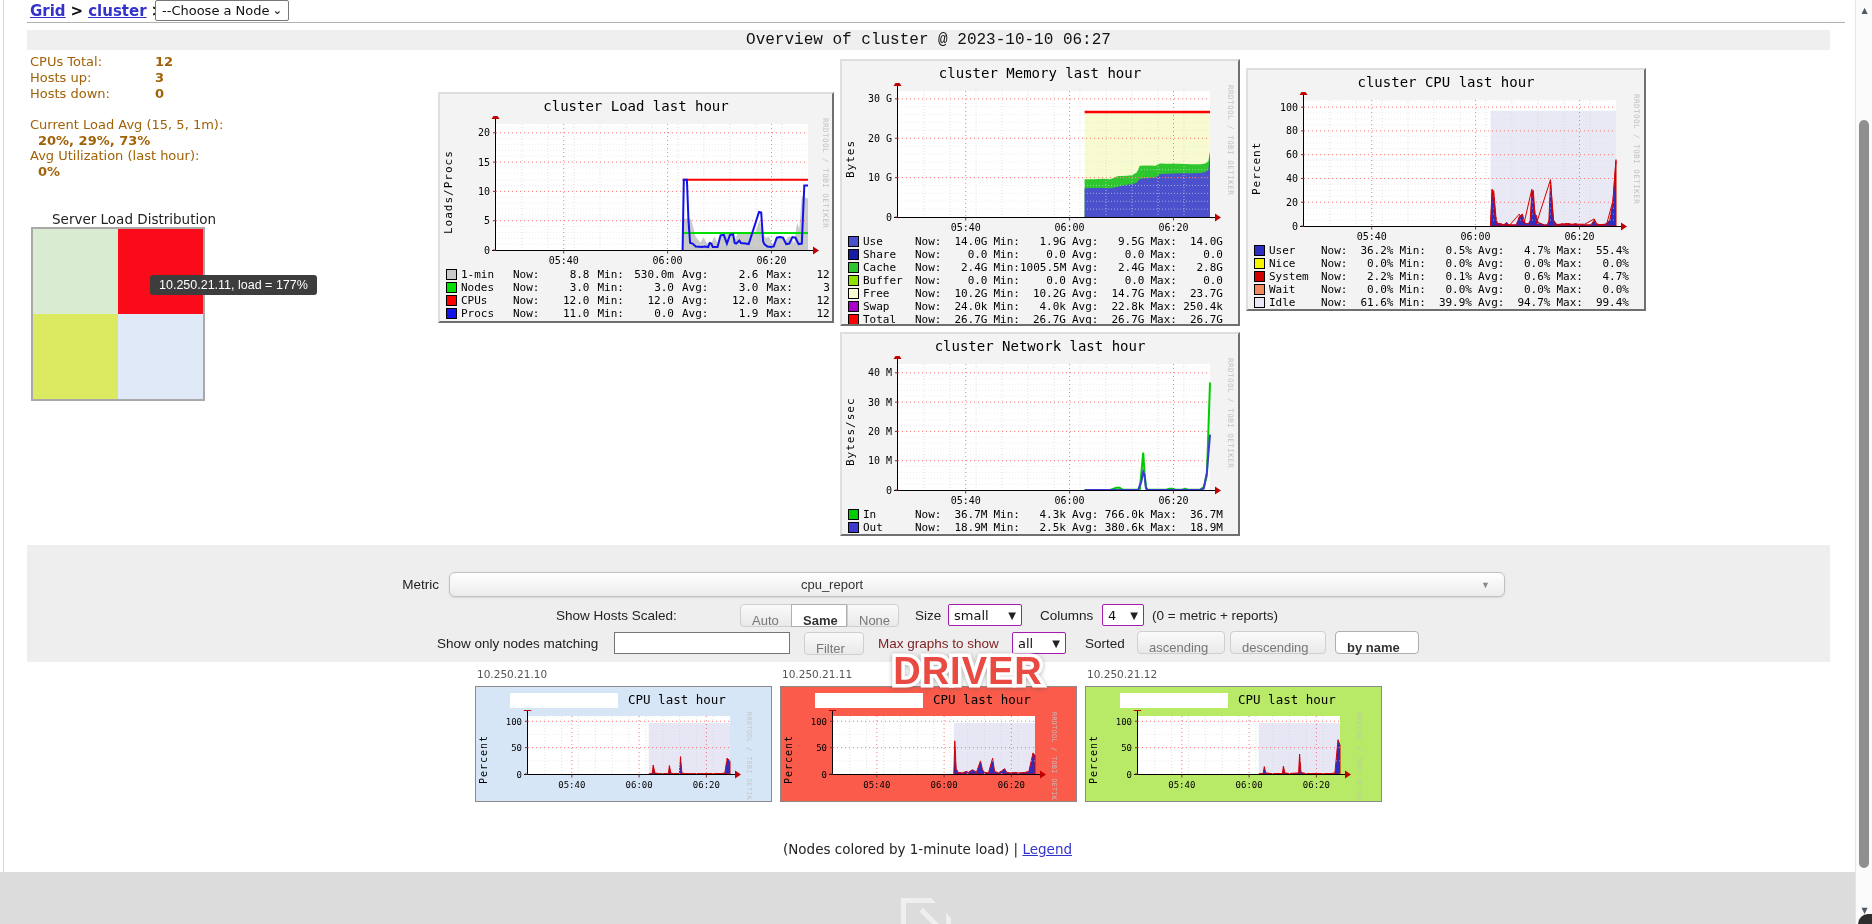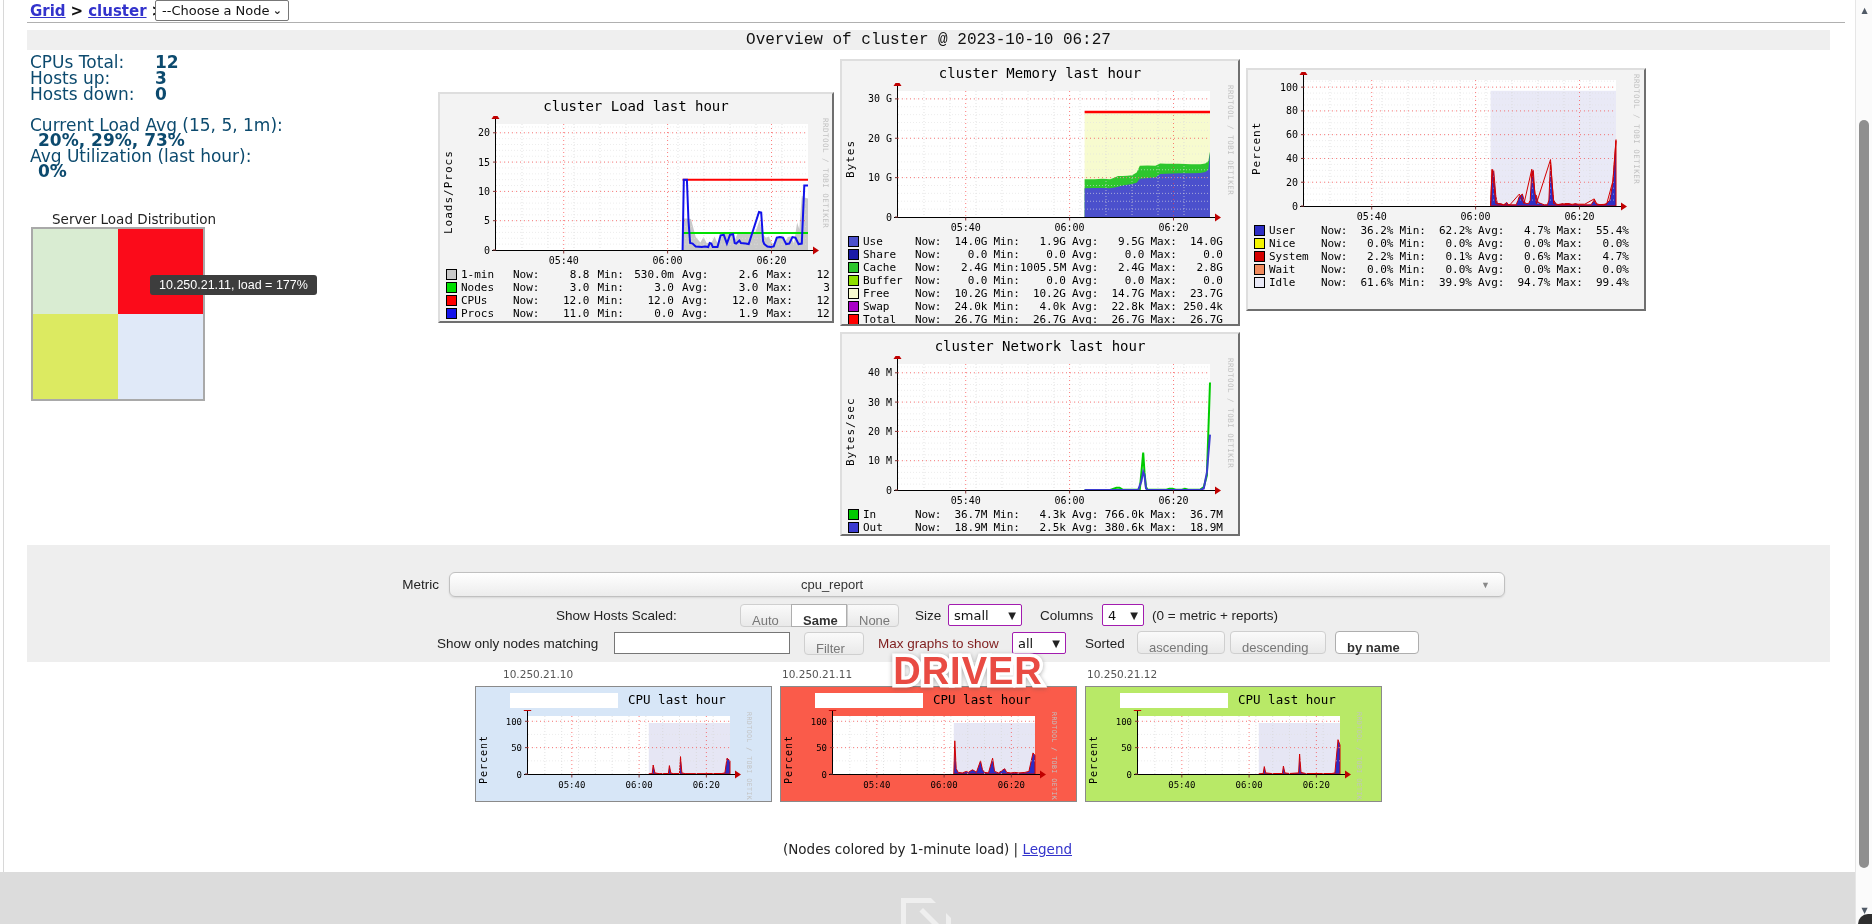--- a/index.html
+++ b/index.html
@@ -20,21 +20,21 @@
        padding:0 6px;font-size:13px;color:#111;cursor:pointer;box-sizing:border-box;}
   .node-select .chev{font-size:11px;font-weight:bold;color:#222;}
   .hr-line{left:27px;top:22px;width:1818px;height:1px;background:#b0b0b0;}
 
   
   .title-band{left:27px;top:30px;width:1803px;height:20px;background:#efefef;
       display:flex;align-items:center;justify-content:center;
       font-family:Liberation Mono, monospace;font-size:16px;color:#111;}
 
   
-  .stats{left:30px;top:54px;font-size:17px;color:#0c4a6e;line-height:16px;}
+  .stats{left:30px;top:54px;font-size:13px;color:#a16207;line-height:16px;}
   .stat-row .sl{display:inline-block;width:125px;}
   .stat-row .sv{font-weight:bold;}
   .stats .gap{height:15px;}
   .ind{padding-left:8px;font-weight:bold;line-height:15px;}
 
   
   .sld-title{left:52px;top:211px;font-size:13.5px;color:#222;}
   .sld-box{left:31px;top:227px;width:170px;height:170px;border:2px solid #a9a9a9;
       display:grid;grid-template-columns:1fr 1fr;grid-template-rows:1fr 1fr;}
   .sld-cell{width:100%;height:100%;cursor:pointer;}
@@ -417,20 +417,21 @@
         <span class="llab">Min:</span>
         <span class="lval">26.7G</span>
         <span class="llab">Avg:</span>
         <span class="lval">26.7G</span>
         <span class="llab">Max:</span>
         <span class="lval">26.7G</span>
       </div>
     </div>
   </div>
 <div class="graph" style="left:1246px;top:68px;width:400px;height:243px;">
+    <div class="gtitle"><span>cluster CPU last hour</span></div>
     <div class="gbody">
       <div class="ylab">Percent</div>
       <svg width="366" height="152" style="font-family: &quot;DejaVu Sans Mono&quot;, monospace;">
         <rect x="40" y="8" width="312" height="126" fill="#ffffff"></rect>
         <path d="M226.6 134.0L226.6 18.7L352.0 18.7L352.0 134.0Z" fill="#e9e9f6" stroke="none" stroke-width="0"></path>
         <path d="M226.6 134.0L226.6 134.0L228.1 98.3L229.7 98.3L231.9 124.5L233.4 131.6L236.6 131.6L239.7 132.8L242.8 130.4L244.4 132.8L249.0 132.8L252.2 132.8L255.3 124.5L256.8 123.3L258.4 122.1L260.0 128.1L261.5 131.6L264.6 131.6L266.2 128.1L267.8 99.5L269.3 98.3L270.9 122.1L272.4 123.3L274.0 130.4L277.1 131.6L280.2 132.8L283.4 132.8L284.9 128.1L286.5 90.0L288.0 110.2L289.6 128.1L292.7 132.8L299.0 131.6L305.2 131.6L308.3 132.8L311.4 131.6L314.6 132.8L320.8 132.8L323.9 132.8L327.0 132.8L330.2 128.1L331.7 131.6L336.4 132.8L339.5 132.8L342.6 131.6L345.8 128.1L348.9 110.2L352.0 68.6L352.0 134.0Z" fill="#2d2dc4" stroke="#d40000" stroke-width="1"></path>
         <line x1="66" y1="8" x2="66" y2="134" stroke="#d6d6d6" stroke-dasharray="1,2" stroke-width="0.7"></line>
         <line x1="92" y1="8" x2="92" y2="134" stroke="#d6d6d6" stroke-dasharray="1,2" stroke-width="0.7"></line>
         <line x1="118" y1="8" x2="118" y2="134" stroke="#d6d6d6" stroke-dasharray="1,2" stroke-width="0.7"></line>
         <line x1="144" y1="8" x2="144" y2="134" stroke="#d6d6d6" stroke-dasharray="1,2" stroke-width="0.7"></line>
@@ -496,21 +497,21 @@
       </svg>
       <div class="rrdtag">RRDTOOL / TOBI OETIKER</div>
     </div>
     <div class="legend">
       <div class="lrow">
         <span class="lchip" style="background: rgb(45, 45, 196);"></span>
         <span class="lname">User</span>
         <span class="llab">Now:</span>
         <span class="lval">36.2%</span>
         <span class="llab">Min:</span>
-        <span class="lval">62.2%</span>
+        <span class="lval">0.5%</span>
         <span class="llab">Avg:</span>
         <span class="lval">4.7%</span>
         <span class="llab">Max:</span>
         <span class="lval">55.4%</span>
       </div>
       <div class="lrow">
         <span class="lchip" style="background: rgb(245, 245, 0);"></span>
         <span class="lname">Nice</span>
         <span class="llab">Now:</span>
         <span class="lval">0.0%</span>
@@ -691,21 +692,21 @@
   </span>
 <span class="abs" style="left:1085px;top:636px;font-family:'Liberation Sans',sans-serif;font-size:13.5px;color:#222;">Sorted</span>
 <span class="btn" style="left:1137px;top:631px;width:88px;">ascending</span>
 <span class="btn" style="left:1230px;top:631px;width:96px;">descending</span>
 <span class="btn sel" style="left:1335px;top:631px;width:84px;">by name</span>
 
 <svg class="abs driver" width="176" height="52">
   <text x="88" y="38" text-anchor="middle" fill="#e94b43" stroke="#ffffff" stroke-width="7" paint-order="stroke" style="font-family:'Liberation Sans',sans-serif;font-size:38px;font-weight:bold;letter-spacing:1px;">DRIVER</text>
 </svg>
 
-<span class="abs host-label" style="left:477px;margin-left:26px;">10.250.21.10</span>
+<span class="abs host-label" style="left:477px;">10.250.21.10</span>
 <div class="abs host-tile" style="left: 475px; background: rgb(215, 230, 247);">
     <div class="gtitle">
       <span class="redact"></span>
       <span>CPU last hour</span>
     </div>
     <div class="gbody">
       <div class="ylab">Percent</div>
       <svg width="254" height="84" style="font-family: &quot;DejaVu Sans Mono&quot;, monospace;">
         <rect x="38" y="6" width="202" height="58" fill="#ffffff"></rect>
         <path d="M158.8 64.0L158.8 12.9L240.0 12.9L240.0 64.0Z" fill="#e6e6f4" stroke="none" stroke-width="0"></path>

